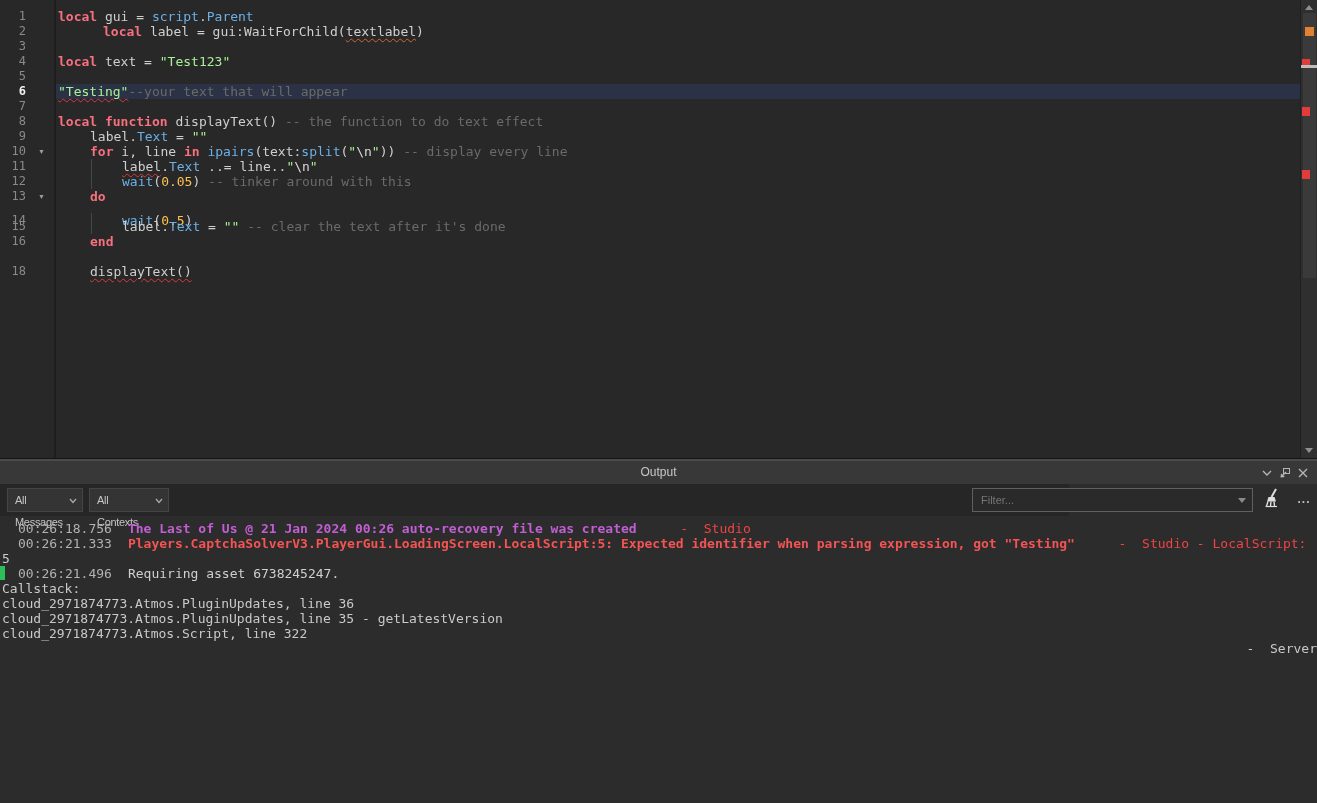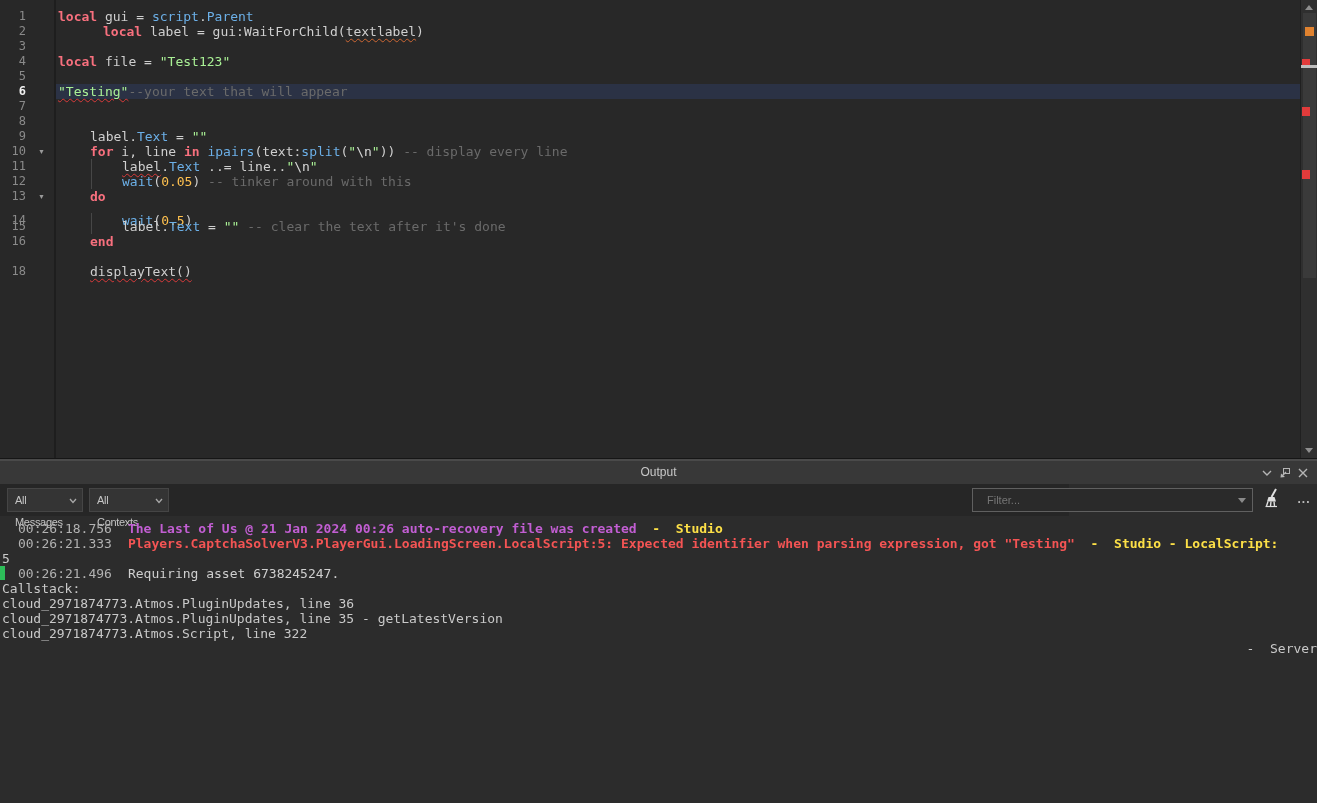--- a/index.html
+++ b/index.html
@@ -51,35 +51,35 @@
   #tb-collapse{right:44px;}
   #tb-dock{right:26px;}
   #tb-close{right:8px;}
   #out-toolbar{position:absolute;left:0;top:23px;width:1069px;height:32px;background:#262626;}
   .dropdown{position:absolute;top:4px;height:24px;background:#343434;border:1px solid #454545;box-sizing:border-box;
     color:#c5c5c5;font-size:11px;letter-spacing:-0.3px;line-height:22px;padding:0 18px 0 7px;cursor:pointer;}
   #dd-messages{left:7px;width:76px;}
   #dd-contexts{left:89px;width:80px;}
   .dd-chev{position:absolute;right:5px;top:9px;}
   #filter-wrap{position:absolute;left:972px;top:4px;width:281px;height:24px;background:#2a2a2a;border:1px solid #606060;box-sizing:border-box;}
-  #filter-input{position:absolute;left:6px;top:0;width:100%;height:100%;background:transparent;border:none;outline:none;
+  #filter-input{position:absolute;left:0;top:0;width:100%;height:100%;background:transparent;border:none;outline:none;
     color:#9a9a9a;font-size:11px;padding:0 20px 0 8px;box-sizing:border-box;font-family:"Liberation Sans",sans-serif;}
   #filter-arrow{position:absolute;right:6px;top:9px;width:0;height:0;border-left:4px solid transparent;border-right:4px solid transparent;border-top:5px solid #8a8a8a;}
   #broom-btn{position:absolute;left:1261px;top:3px;width:26px;height:26px;cursor:pointer;}
   #more-btn{position:absolute;left:1293px;top:0px;width:22px;height:30px;color:#bdbdbd;font-size:12px;font-weight:bold;
     letter-spacing:1px;line-height:30px;text-align:center;cursor:pointer;}
   
   #log{position:absolute;left:0;top:55px;width:1317px;height:287px;font-family:"DejaVu Sans Mono",monospace;font-size:13px;}
   .log-row{position:absolute;left:0;width:1317px;height:15px;line-height:15px;white-space:pre;}
   .log-row .time{color:#b2b2b2;padding-left:18px;padding-right:16px;}
   .log-row.notice .msg{color:#c25ed3;font-weight:bold;}
   .log-row.error .msg{color:#f45454;font-weight:bold;}
   .log-row.info .msg{color:#cfcfcf;}
   .log-row.plain .msg,.log-row.cont .msg{color:#c9c9c9;padding-left:2px;}
-  .log-row .suffix{color:#fde047;font-weight:bold;}
+  .log-row .suffix{color:#ef4444;font-weight:normal;padding-left:28px;}
   .green-bar{position:absolute;left:0;top:0px;width:5px;height:14px;background:#2dbd59;}
   svg{display:block;}
 </style>
 </head>
 <body>
 
 <div id="editor">
   <div id="gutter-sep"></div>
   <div id="lines">
       <div class="ed-row" style="top: 9px;">
@@ -89,37 +89,38 @@
       <div class="ed-row" style="top: 24px;">
         <span class="ln-num">2</span>
         <span class="code" style="left: 58px; margin-left: 45px;"><span class="tk-kw">local</span><span class="tk-tx"> label = gui:WaitForChild(</span><span class="tk-tx u-warn">textlabel</span><span class="tk-tx">)</span></span>
       </div>
       <div class="ed-row" style="top: 39px;">
         <span class="ln-num">3</span>
         <span class="code" style="left: 58px;"></span>
       </div>
       <div class="ed-row" style="top: 54px;">
         <span class="ln-num">4</span>
-        <span class="code" style="left: 58px;"><span class="tk-kw">local</span><span class="tk-tx"> file = </span><span class="tk-str">"Test123"</span></span>
+        <span class="code" style="left: 58px;"><span class="tk-kw">local</span><span class="tk-tx"> text = </span><span class="tk-str">"Test123"</span></span>
       </div>
       <div class="ed-row" style="top: 69px;">
         <span class="ln-num">5</span>
         <span class="code" style="left: 58px;"></span>
       </div>
       <div class="ed-row" style="top: 84px;">
         <div class="cur-line"></div>
         <span class="ln-num cur">6</span>
         <span class="code" style="left: 58px;"><span class="tk-str u-err">"Testing"</span><span class="tk-cm">--your text that will appear</span></span>
       </div>
       <div class="ed-row" style="top: 99px;">
         <span class="ln-num">7</span>
         <span class="code" style="left: 58px;"></span>
       </div>
       <div class="ed-row" style="top: 114px;">
         <span class="ln-num">8</span>
+        <span class="code" style="left: 58px;"><span class="tk-kw">local function</span><span class="tk-tx"> displayText() </span><span class="tk-cm">-- the function to do text effect</span></span>
       </div>
       <div class="ed-row" style="top: 129px;">
         <span class="ln-num">9</span>
         <span class="code" style="left: 90px;"><span class="tk-tx">label.</span><span class="tk-bi">Text</span><span class="tk-tx"> = </span><span class="tk-str">""</span></span>
       </div>
       <div class="ed-row" style="top: 144px;">
         <span class="ln-num">10</span>
         <span class="fold">▼</span>
         <span class="code" style="left: 90px;"><span class="tk-kw">for</span><span class="tk-tx"> i, line </span><span class="tk-kw">in</span><span class="tk-tx"> </span><span class="tk-bi">ipairs</span><span class="tk-tx">(text:</span><span class="tk-bi">split</span><span class="tk-tx">(</span><span class="tk-str">"</span><span class="tk-esc">\n</span><span class="tk-str">"</span><span class="tk-tx">)) </span><span class="tk-cm">-- display every line</span></span>
       </div>

